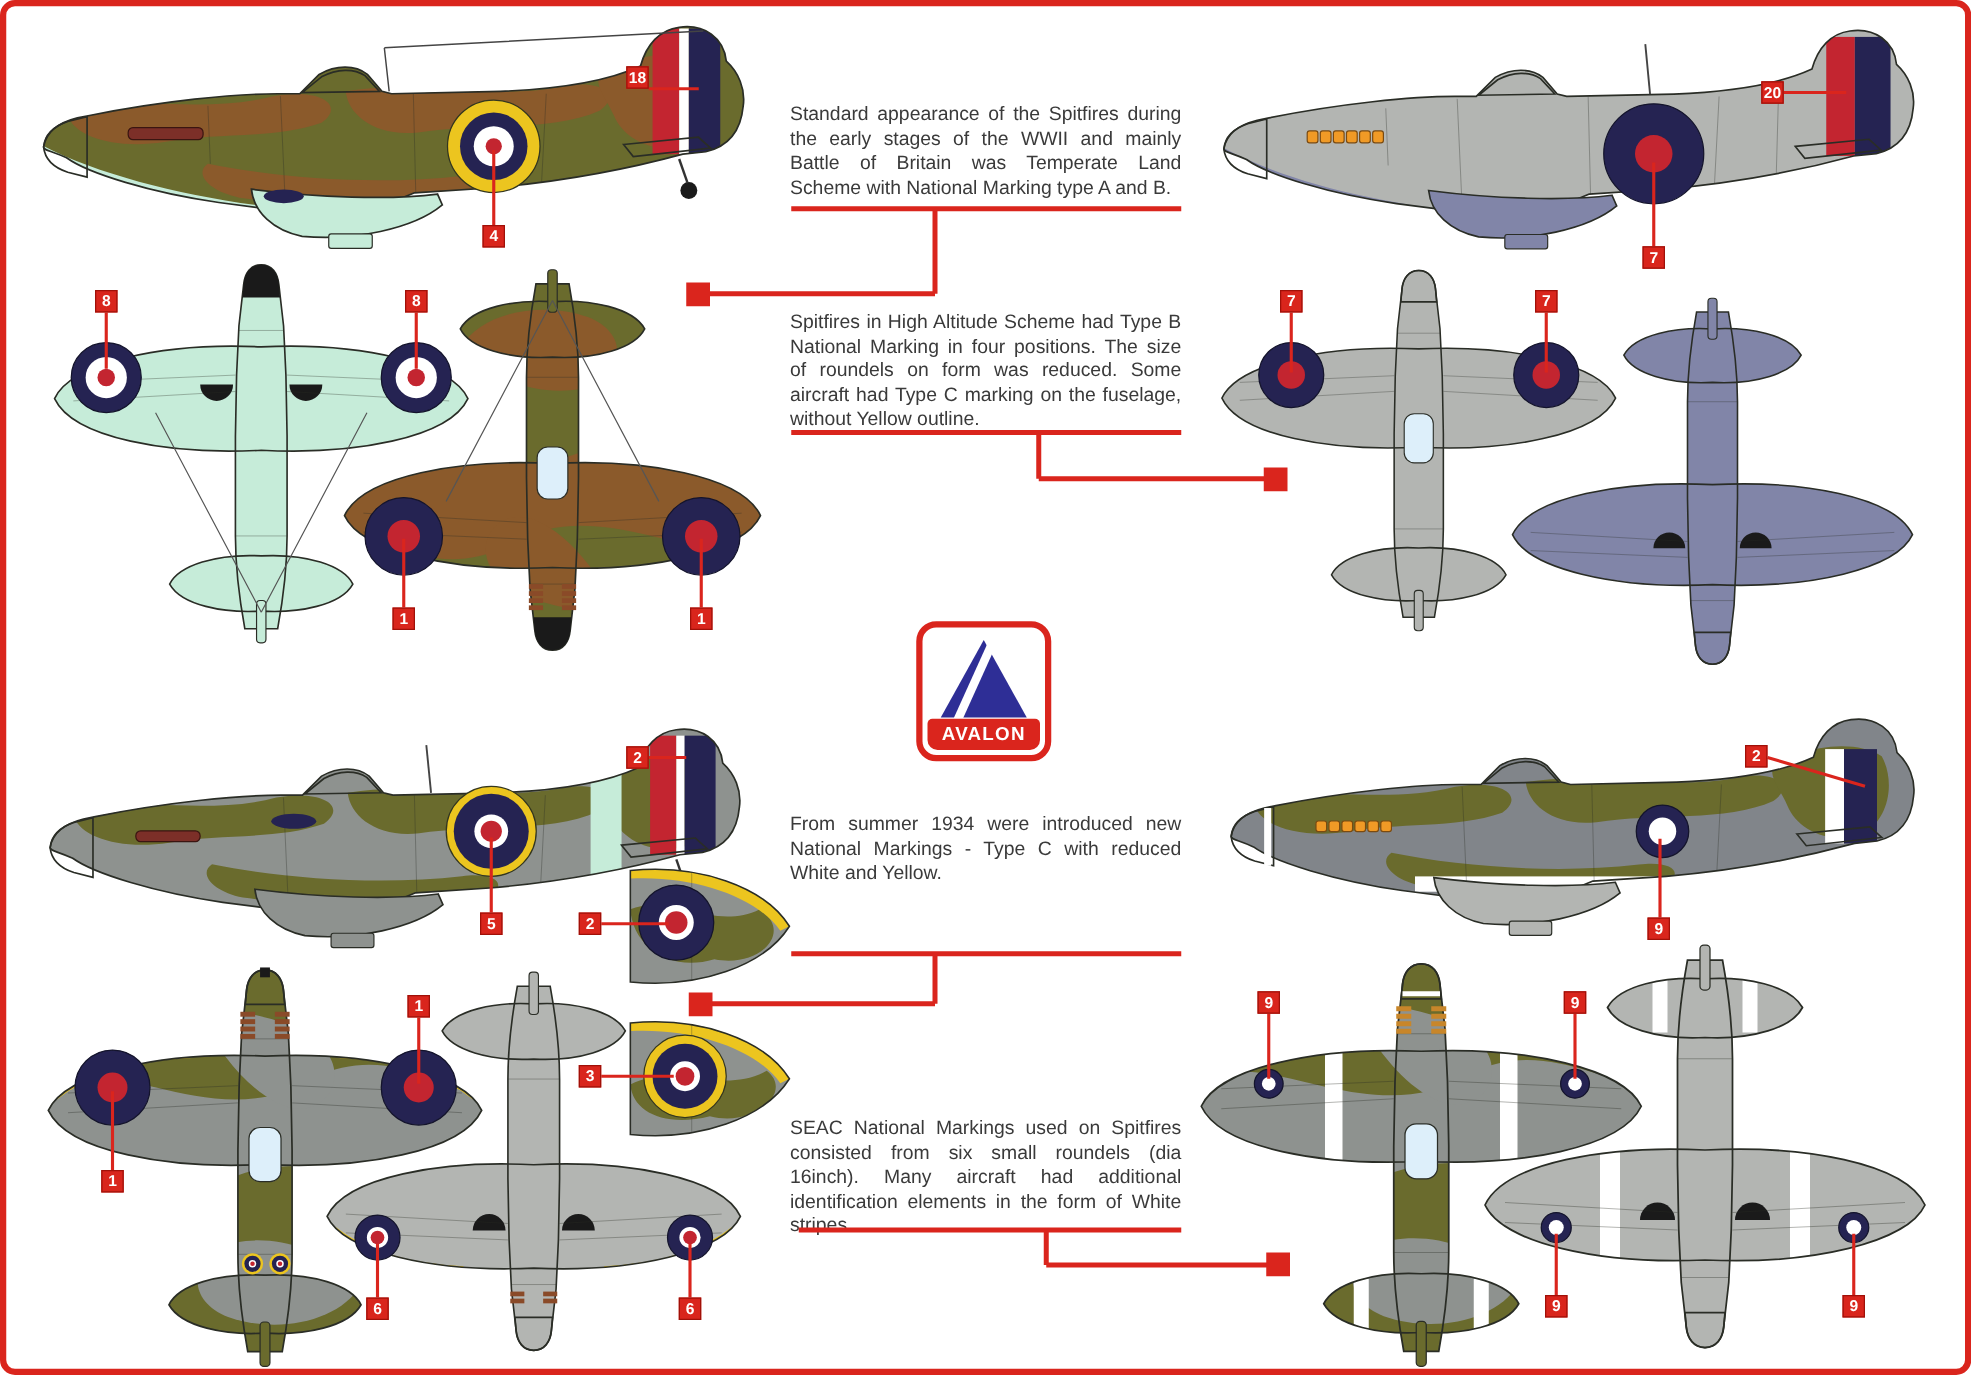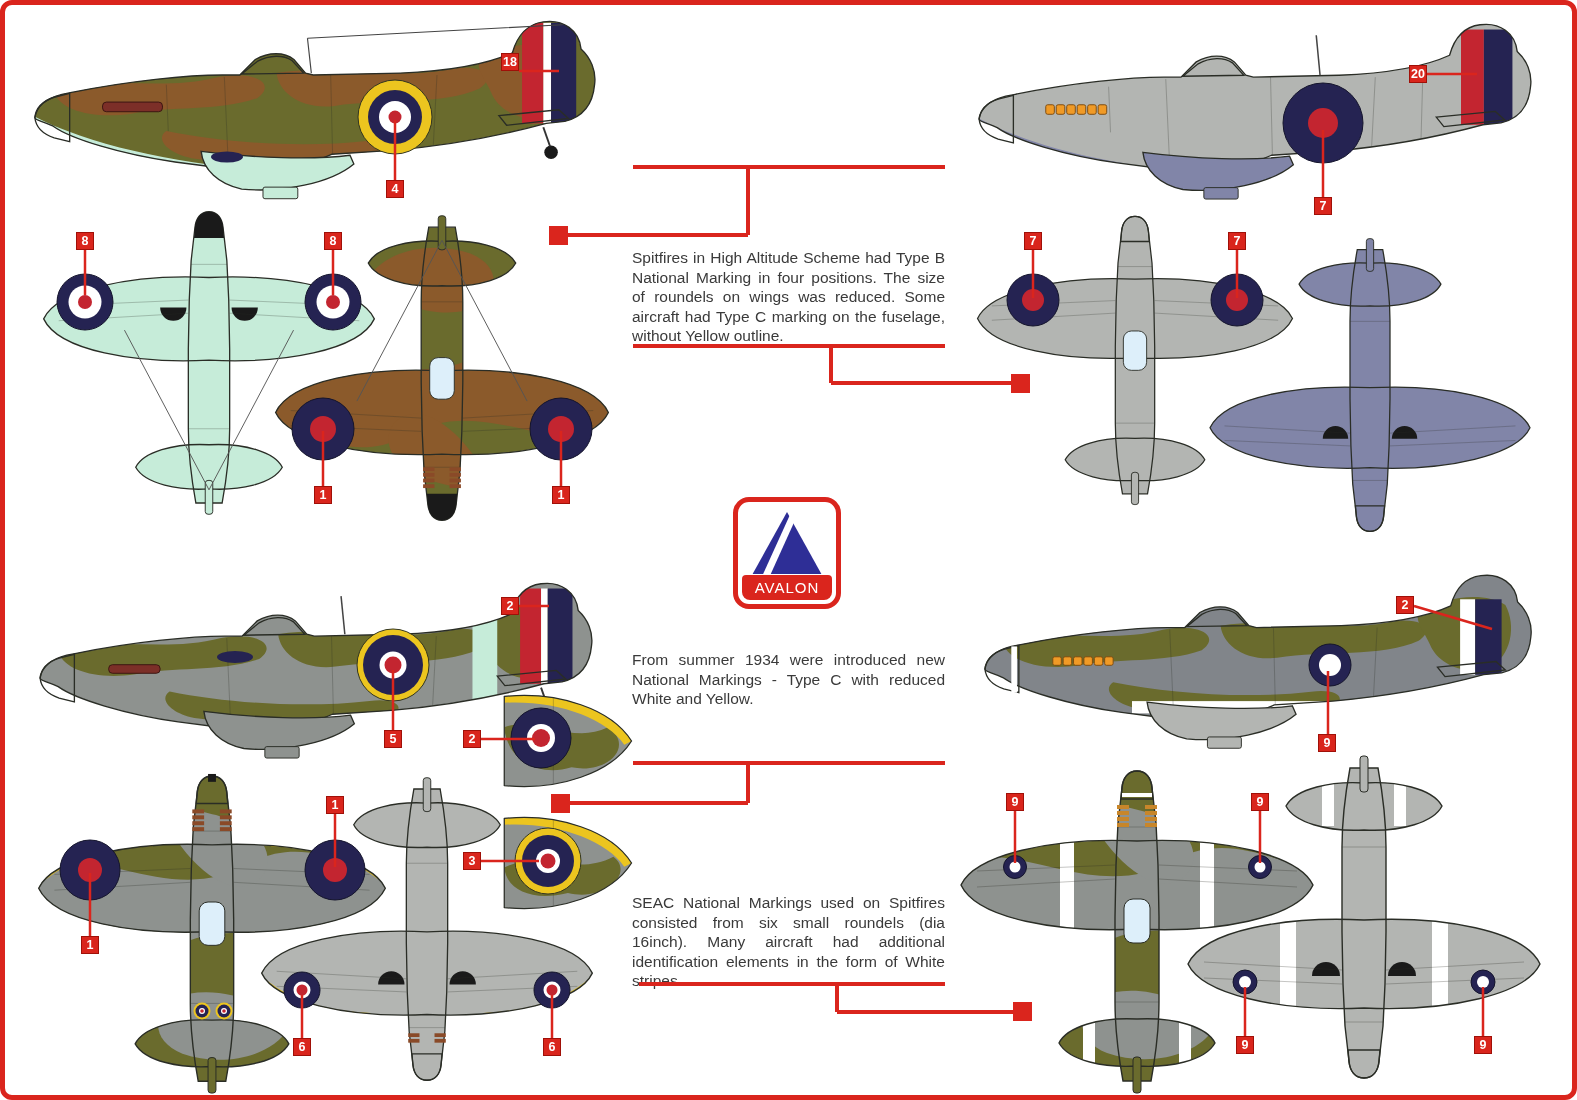--- a/index.html
+++ b/index.html
@@ -17,21 +17,21 @@
   
   .o{fill:#6a6b2d}.br{fill:#8b5a2b}.gy{fill:#8e928f}.dg{fill:#81858a}.hg{fill:#b3b5b2}
   .bg{fill:#8185a8}.sk{fill:#c6ecd9}.wh{fill:#fff}.nv{fill:#252352}.rd{fill:#c32530}
   .yl{fill:#ecc51f}.bk{fill:#1a1a1a}.cn{fill:#ddeffa}
   .ol{fill:none;stroke:#2a2d26;stroke-width:1.4}
   .pl{fill:none;stroke:#2a2d26;stroke-width:.8;opacity:.35}
   
   #logo{position:absolute;left:728px;top:492px;width:108px;height:112px;background:#fff;
         border:5px solid #da251d;border-radius:16px;box-sizing:border-box;z-index:25;}
   #logo .band{position:absolute;left:4px;right:4px;bottom:4px;height:25px;background:#da251d;
-        border-radius:4px 4px 8px 8px;color:#fff;font-weight:normal;font-size:15px;
+        border-radius:4px 4px 8px 8px;color:#fff;font-weight:bold;font-size:15px;
         letter-spacing:1px;display:flex;align-items:center;justify-content:center;}
   #logo svg{position:absolute;left:6px;top:4px;}
 </style>
 </head>
 <body>
 
 <div id="page">
 
   <svg width="0" height="0" style="position:absolute">
     <defs>
@@ -504,22 +504,25 @@
       <path d="M634,979 H940 M832,979 V1007 M832,1007 H1010"></path>
     </g>
     <g fill="#da251d">
       <rect x="544" y="221" width="19" height="19"></rect>
         <rect x="1006" y="369" width="19" height="19"></rect>
       <rect x="546" y="789" width="19" height="19"></rect>
         <rect x="1008" y="997" width="19" height="19"></rect>
     </g>
   </svg>
 
+  <div class="note" style="left:627px;top:77px">
+    <p>Standard appearance of the Spitfires during the early stages of the WWII and mainly Battle of Britain was Temperate Land Scheme with National Marking type A and B.</p>
+  </div>
   <div class="note" style="left:627px;top:243px">
-    <p>Spitfires in High Altitude Scheme had Type B National Marking in four positions. The size of roundels on wings was reduced. Some aircraft had Type C marking on the fuselage, without Yellow outline.</p>
+    <p>Spitfires in High Altitude Scheme had Type B National Marking in four positions. The size of roundels on form was reduced. Some aircraft had Type C marking on the fuselage, without Yellow outline.</p>
   </div>
   <div class="note" style="left:627px;top:645px">
     <p>From summer 1934 were introduced new National Markings - Type C with reduced White and Yellow.</p>
   </div>
   <div class="note" style="left:627px;top:888px">
     <p>SEAC National Markings used on Spitfires consisted from six small roundels (dia 16inch). Many aircraft had additional identification elements in the form of White stripes.</p>
   </div>
 
   <div id="logo">
     <svg width="86" height="74" viewBox="0 0 100 84">

